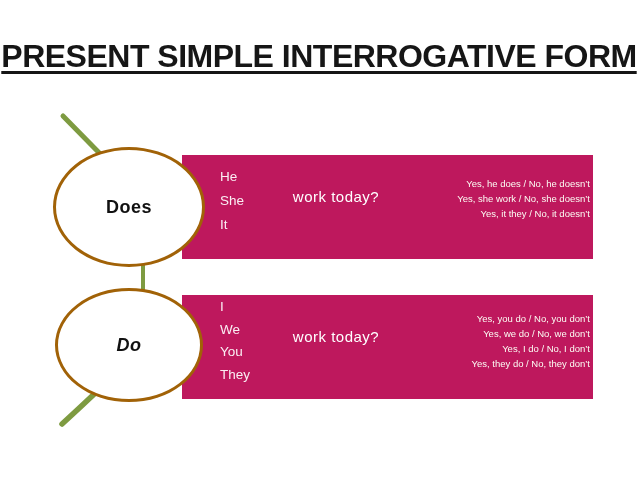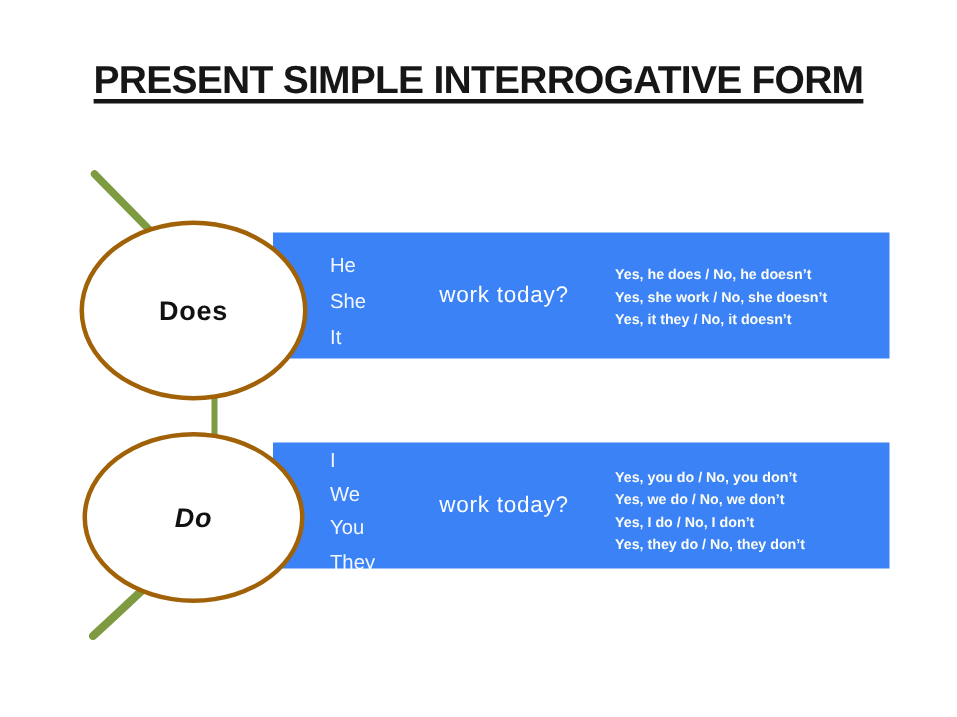--- a/index.html
+++ b/index.html
@@ -6,51 +6,51 @@
   .slide{
     position:relative;
     width:638px;height:478px;
     background:#ffffff;
     font-family:"Liberation Sans",sans-serif;
     overflow:hidden;
   }
   .title{
     position:absolute;top:38px;left:0;width:100%;
     margin:0;text-align:center;
-    font-size:26px;font-weight:bold;letter-spacing:-0.5px;
+    font-size:32px;font-weight:bold;letter-spacing:-0.5px;
     color:#161616;
   }
   .title span{
     text-decoration:underline;
     text-decoration-thickness:3px;
     text-underline-offset:4px;
   }
   svg.lines{position:absolute;left:0;top:0;z-index:1;}
   .bar{
-    position:absolute;left:182px;width:411px;height:84px;
-    background:#3b82f6;z-index:2;
+    position:absolute;left:182px;width:411px;height:104px;
+    background:#be185d;z-index:2;
   }
   .bar-1{top:155px;}
   .bar-2{top:295px;}
   .pronouns{
     position:absolute;left:38px;top:10px;
     color:rgba(255,255,255,0.93);
     font-size:13.5px;line-height:24px;
   }
   .bar-2 .pronouns{top:1px;line-height:22.5px;}
   .pronoun{display:block;}
   .question{
     position:absolute;left:64px;top:33px;width:180px;
     text-align:center;color:#ffffff;
     font-size:15px;letter-spacing:0.5px;white-space:nowrap;
   }
   .answers{
     position:absolute;left:228px;width:180px;
-    text-align:left;color:#fcfdf4;
-    font-weight:bold;font-size:9.5px;line-height:15px;
+    text-align:right;color:#fcfdf4;
+    font-weight:normal;font-size:9.5px;line-height:15px;
   }
   .bar-1 .answers{top:21px;}
   .bar-2 .answers{top:16px;}
   .answer{display:block;white-space:nowrap;}
   .circle{
     position:absolute;z-index:3;
     background:#ffffff;
     border:3px solid #a16207;
     border-radius:50%;
     box-sizing:border-box;

